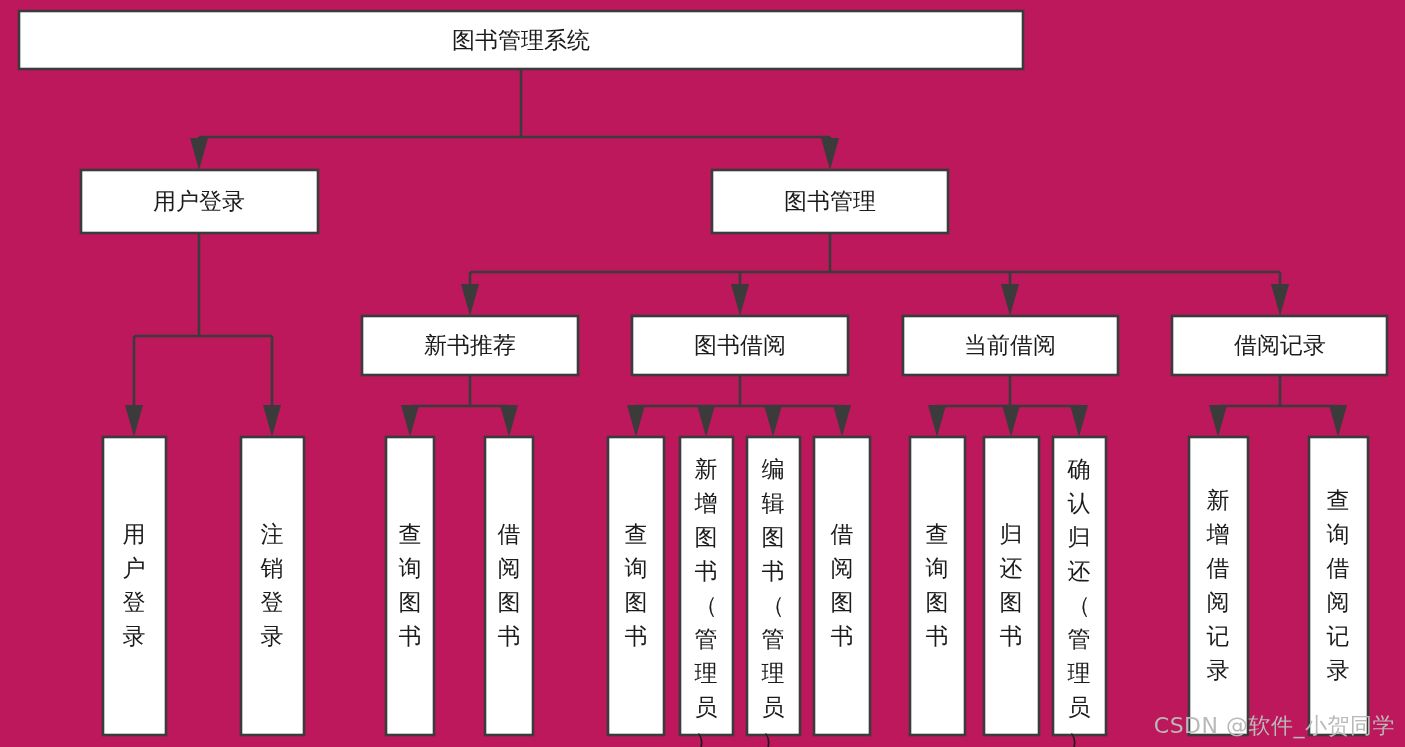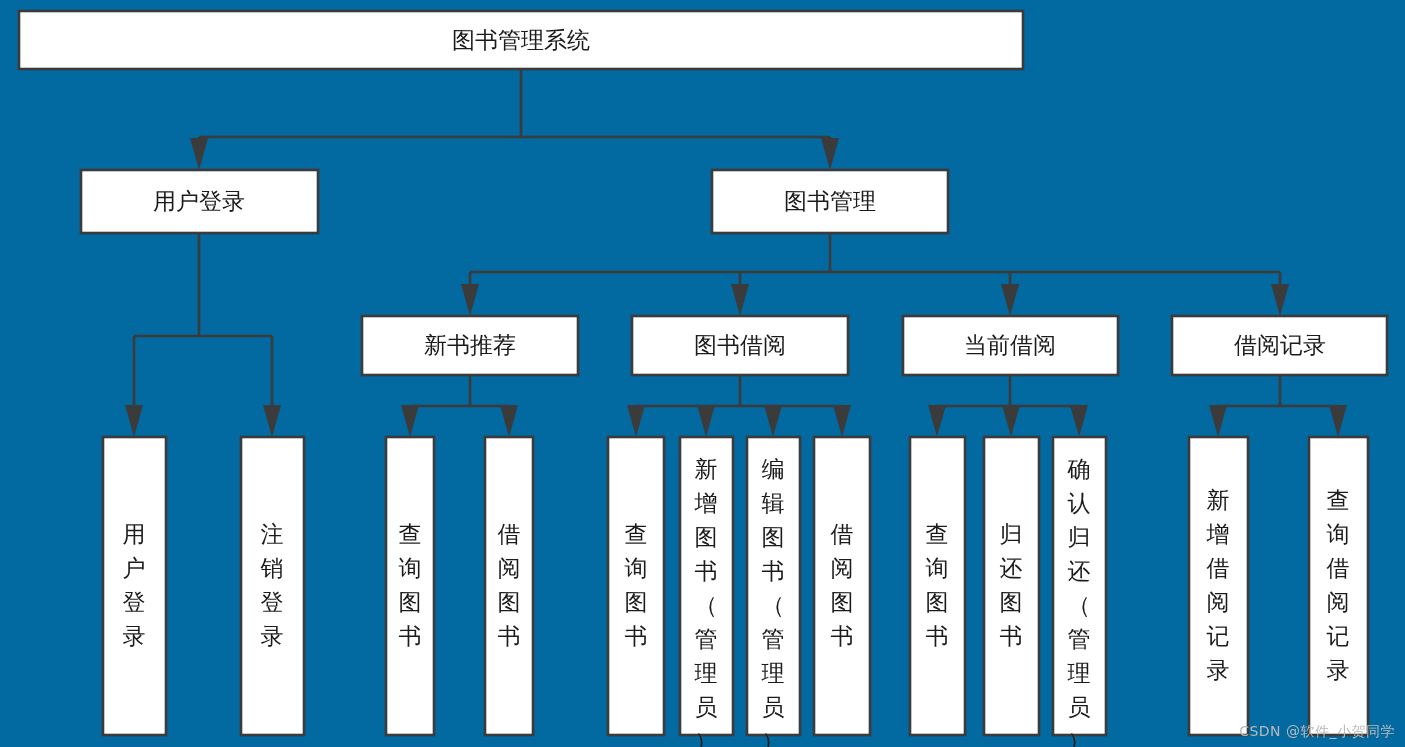--- a/index.html
+++ b/index.html
@@ -4,21 +4,21 @@
 <style>
   html, body {
     margin: 0;
     padding: 0;
     background: #ffffff;
   }
   #canvas-wrap {
     position: relative;
     width: 1405px;
     height: 747px;
-    background: #0369a1;
+    background: #be185d;
     overflow: hidden;
     font-family: "DejaVu Sans", "Liberation Sans", sans-serif;
   }
   svg#diagram {
     position: absolute;
     left: 0;
     top: 0;
     width: 1405px;
     height: 747px;
     display: block;
@@ -52,21 +52,21 @@
   }
   .arrow-head {
     fill: #3b3b3b;
     stroke: none;
   }
   .watermark {
     position: absolute;
     right: 10px;
     bottom: 6px;
     font-family: "DejaVu Sans", "Liberation Sans", sans-serif;
-    font-size: 14px;
+    font-size: 22px;
     color: #b9b9b9;
     letter-spacing: 0.5px;
     user-select: none;
     pointer-events: none;
     white-space: pre;
   }
 </style>
 </head>
 <body>
 

